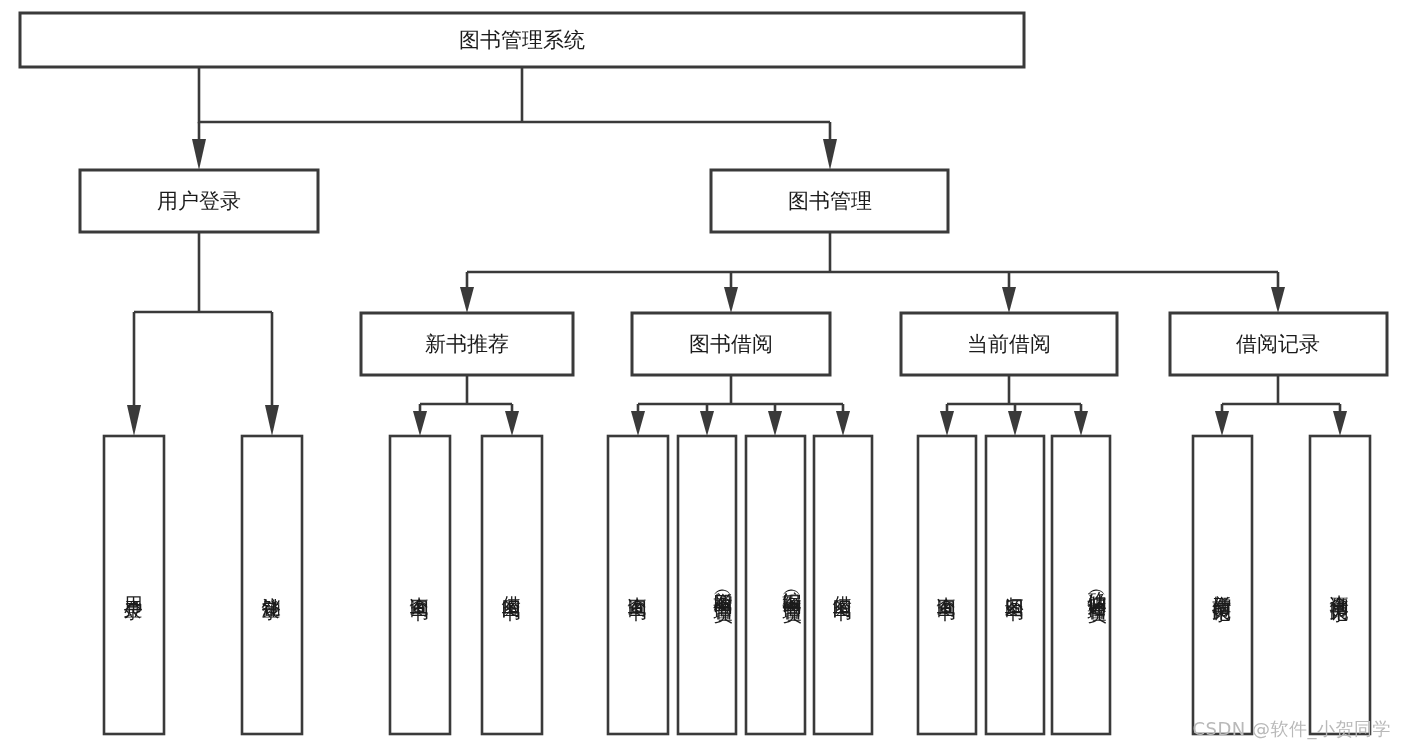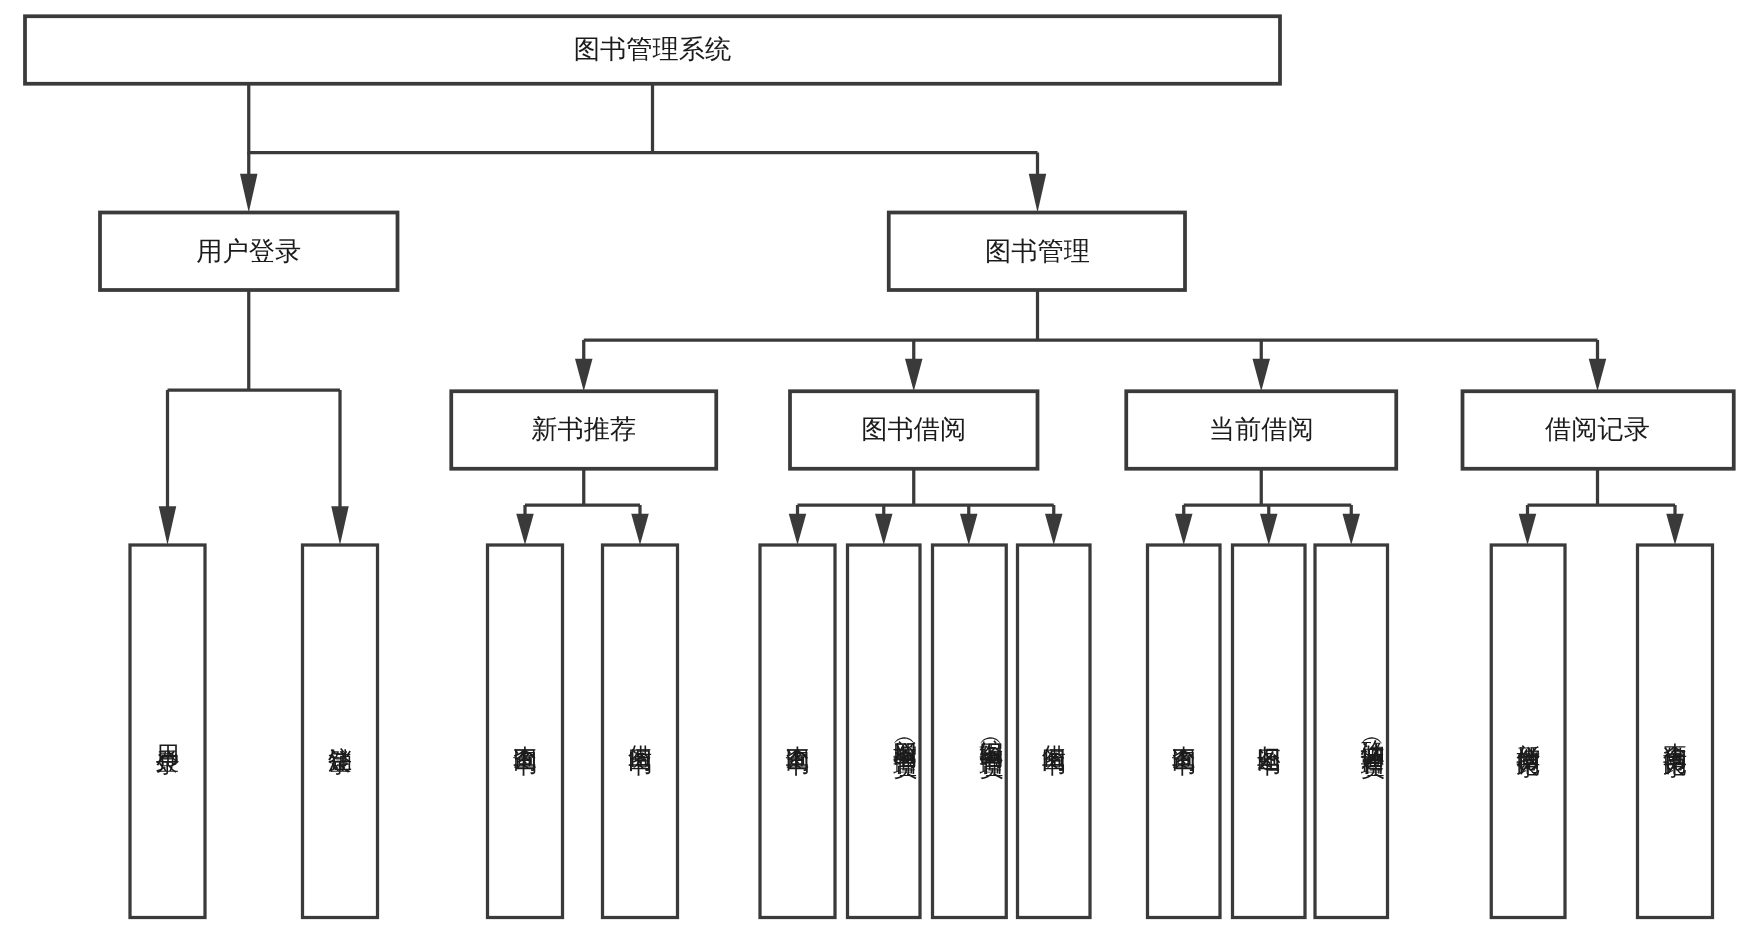--- a/index.html
+++ b/index.html
@@ -193,13 +193,14 @@
   <div class="leaf-label" style="left:608px;  top:436px; width:60px; height:298px;">查询图书</div>
   <div class="leaf-label" style="left:678px;  top:440px; width:58px; height:290px; align-items:flex-start;">新增图书（管理员）</div>
   <div class="leaf-label" style="left:746px;  top:440px; width:59px; height:290px; align-items:flex-start;">编辑图书（管理员）</div>
   <div class="leaf-label" style="left:814px;  top:436px; width:58px; height:298px;">借阅图书</div>
   <div class="leaf-label" style="left:918px;  top:436px; width:58px; height:298px;">查询图书</div>
   <div class="leaf-label" style="left:986px;  top:436px; width:58px; height:298px;">归还图书</div>
   <div class="leaf-label" style="left:1052px; top:440px; width:58px; height:290px; align-items:flex-start;">确认归还（管理员）</div>
   <div class="leaf-label" style="left:1193px; top:436px; width:59px; height:298px;">新增借阅记录</div>
   <div class="leaf-label" style="left:1310px; top:436px; width:60px; height:298px;">查询借阅记录</div>
 
+  <div class="watermark">CSDN @软件_小贺同学</div>
 </div>
 
 </body></html>

